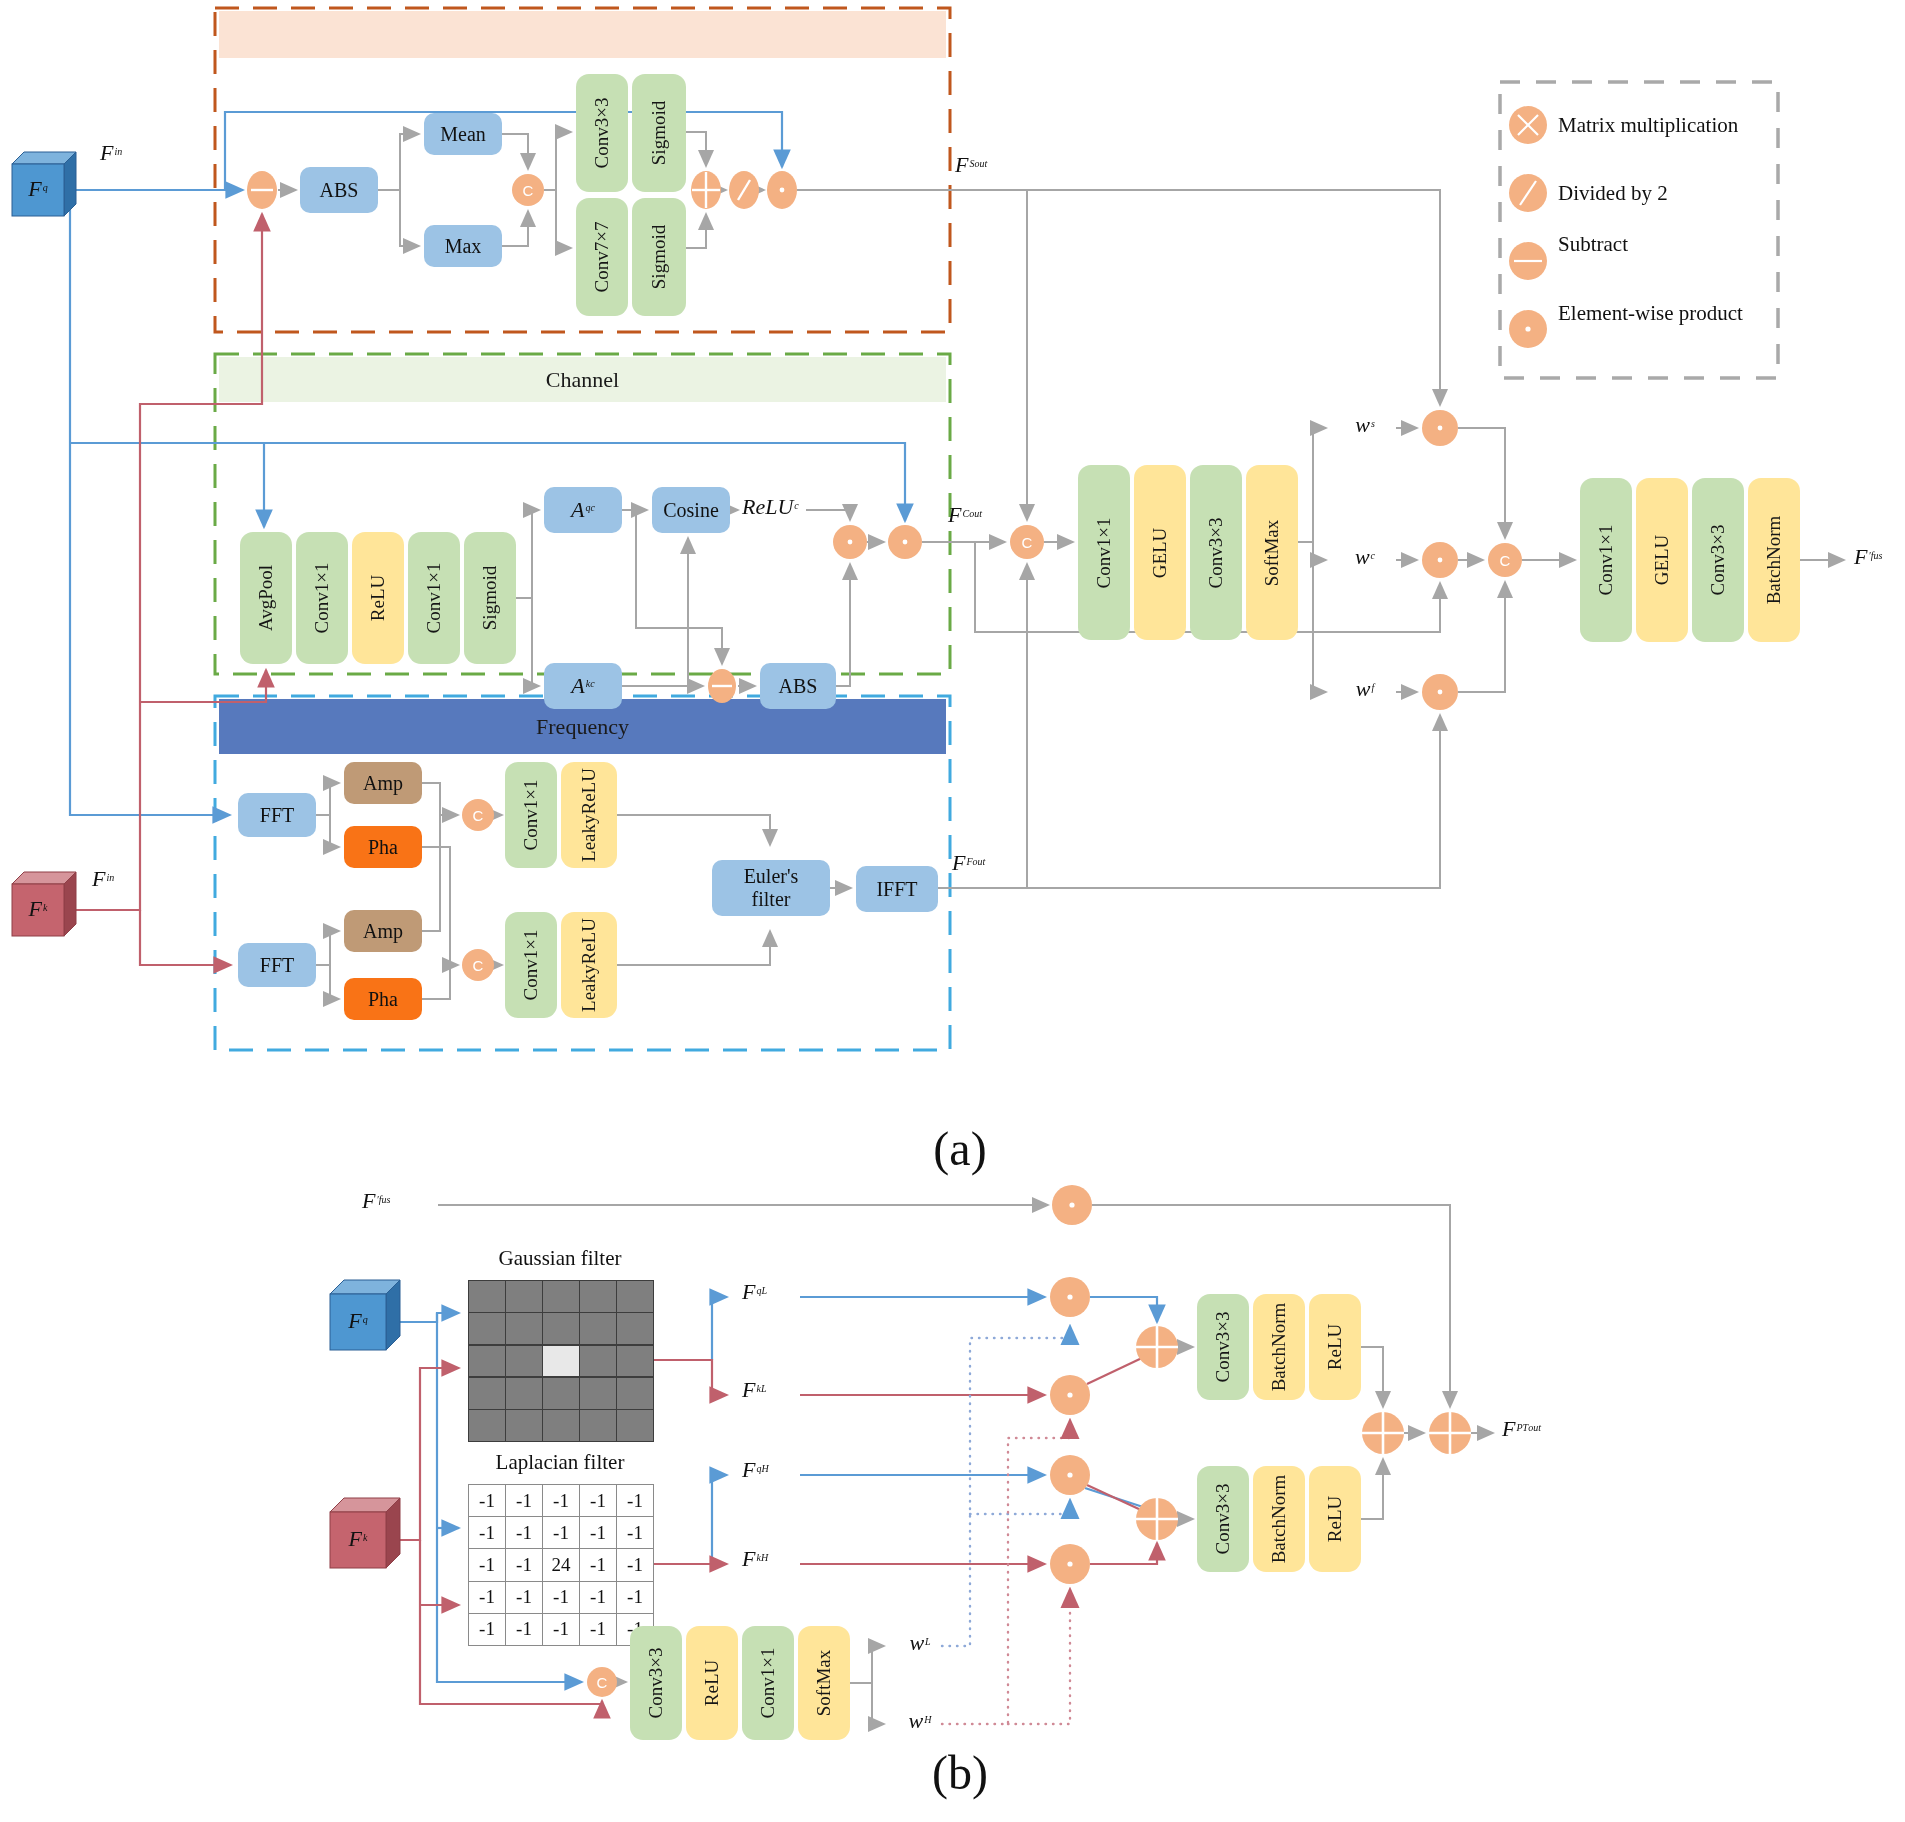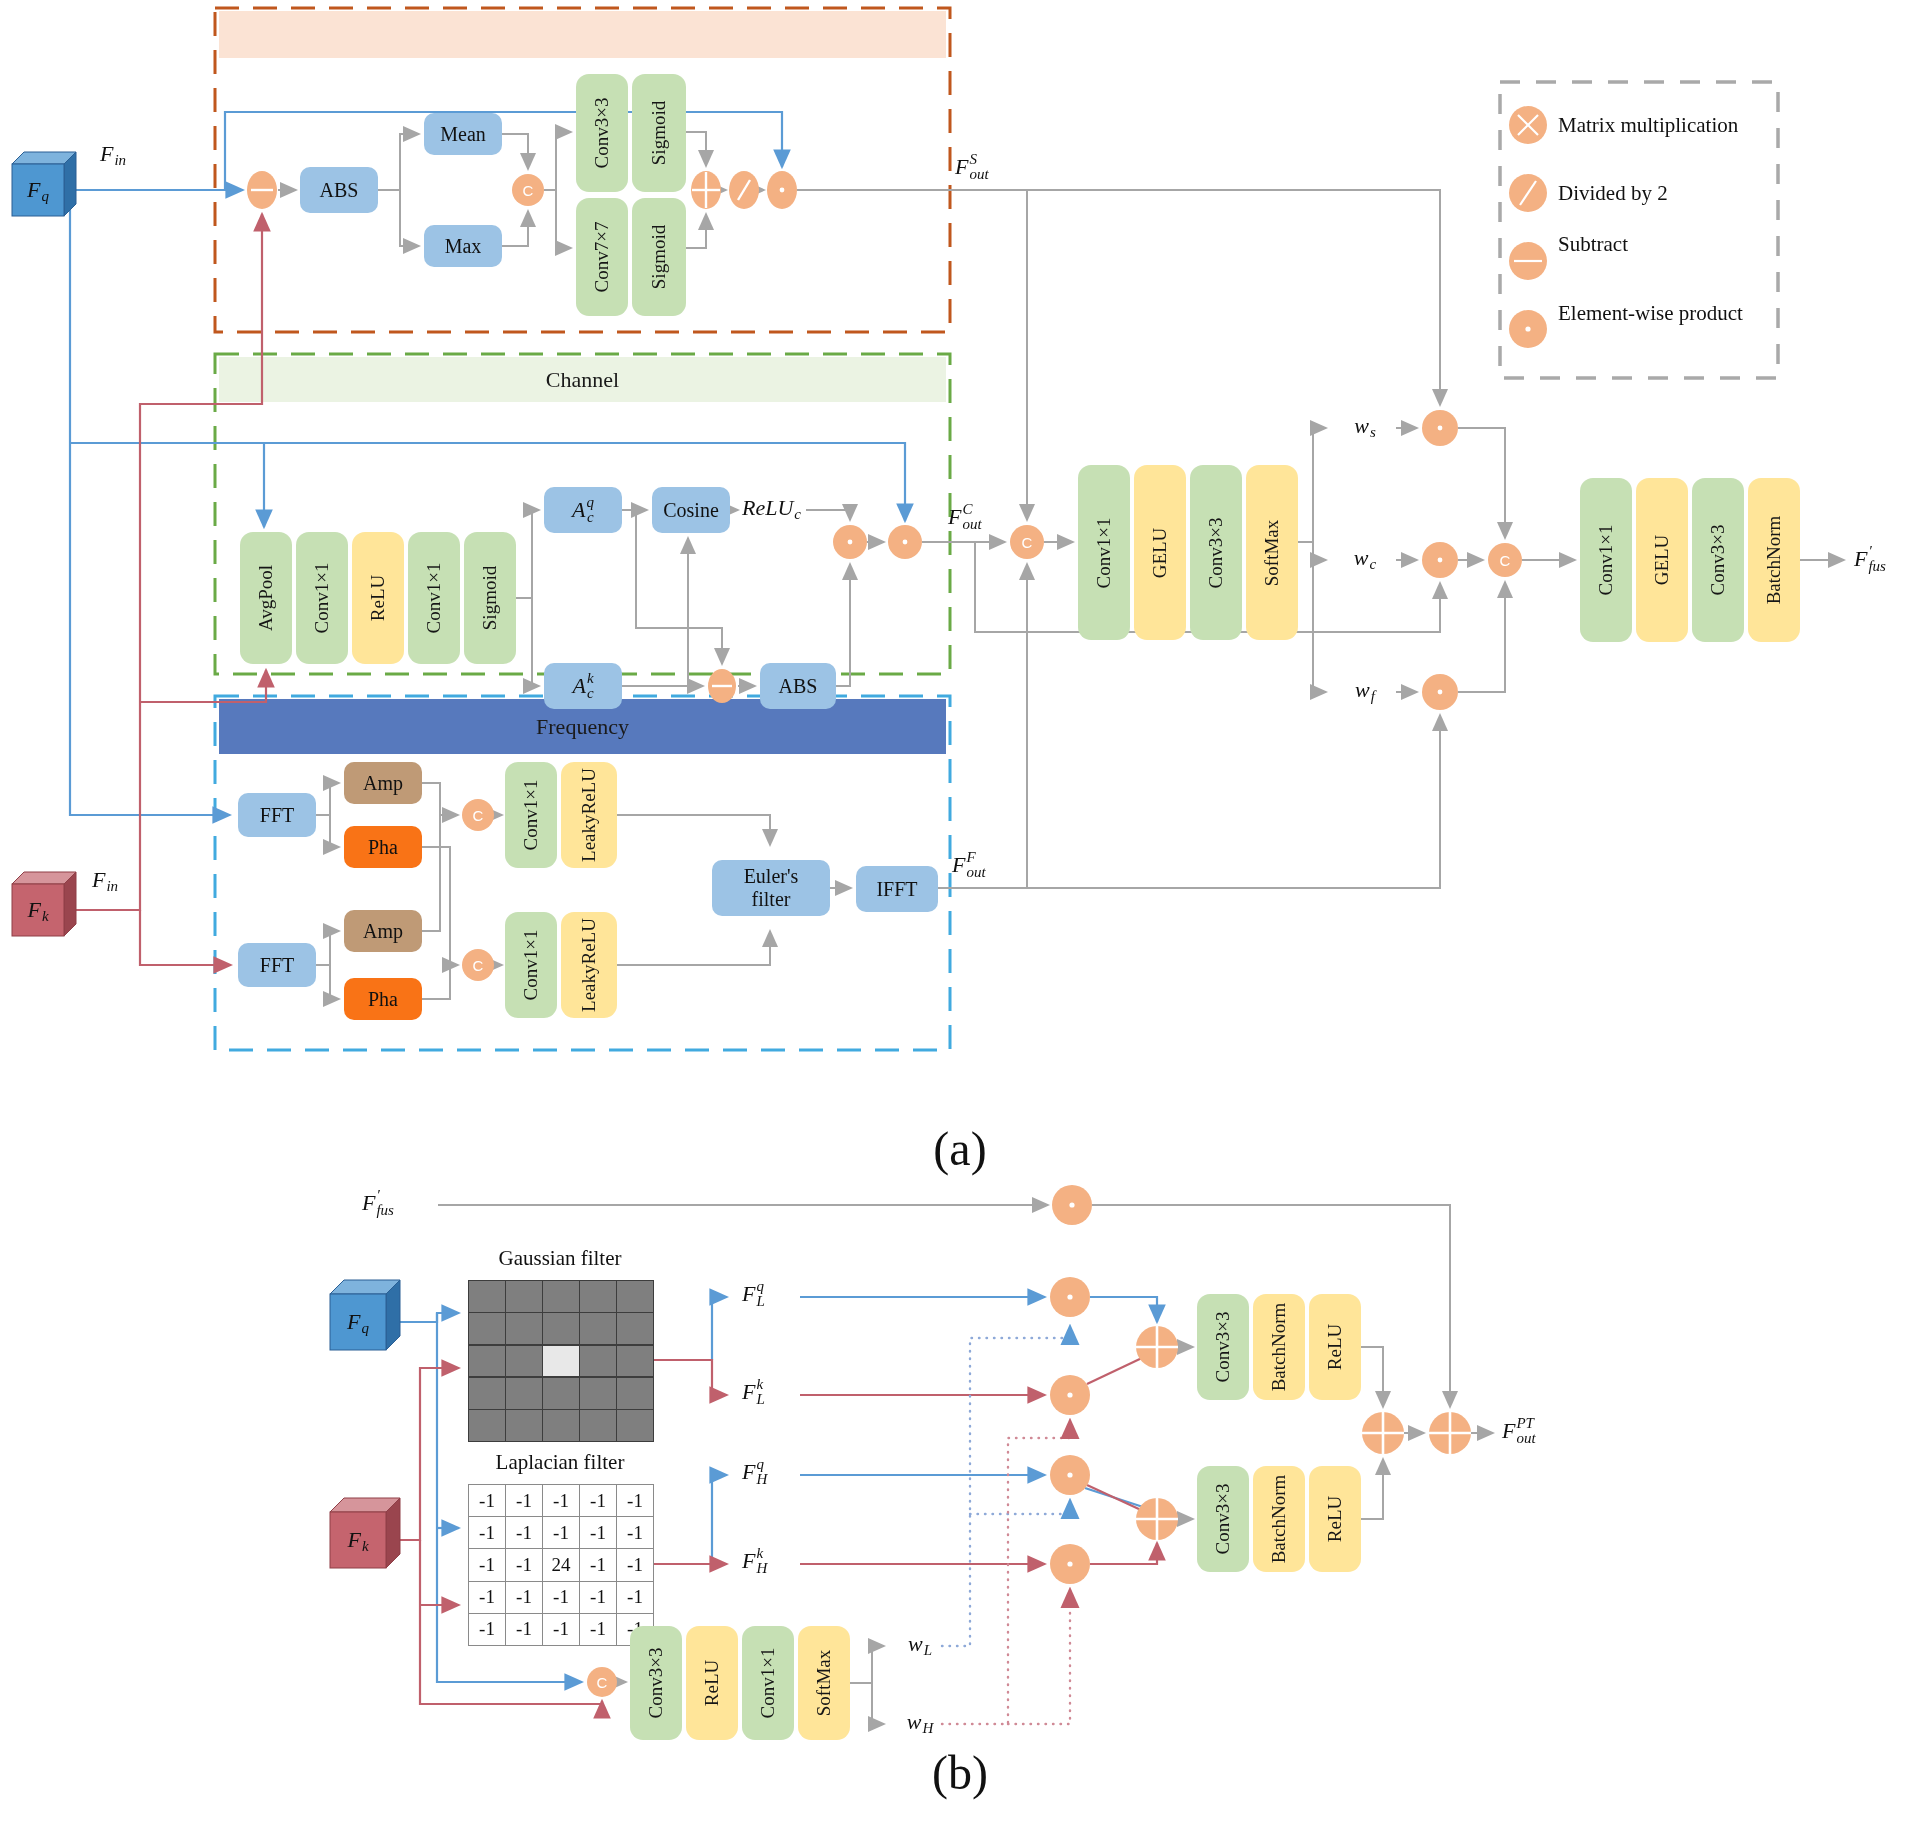--- a/index.html
+++ b/index.html
@@ -16,21 +16,21 @@
   .bbox.sage{background:#f97316;}
   
   .pill{position:absolute;display:flex;align-items:center;justify-content:center;
         border-radius:13px;}
   .pill span{transform:rotate(-90deg);white-space:nowrap;font-size:19px;color:#161616;}
   .pill.green{background:#c6e0b4;}
   .pill.yellow{background:#ffe599;}
   
   .math{position:absolute;display:flex;align-items:center;justify-content:center;
         font-style:italic;font-size:22px;color:#111;white-space:nowrap;}
-  .math .ss{display:inline-flex;flex-direction:column;font-size:15px;line-height:1.02;margin-left:1px;}
+  .math .ss{display:inline-flex;flex-direction:row;font-size:10px;line-height:1.02;margin-left:1px;}
   .math .ss .sup{min-height:13px;}
   .math .ss .sub{min-height:13px;}
   
   .cnode{position:absolute;width:24px;height:24px;display:flex;align-items:center;justify-content:center;
          color:#fff;font-size:15px;font-family:"Liberation Sans",sans-serif;}
   
   .leg{position:absolute;display:flex;align-items:center;font-size:21px;color:#111;}
   
   .ggrid{position:absolute;display:grid;grid-template-columns:repeat(5,1fr);grid-template-rows:repeat(5,1fr);
          background:#3d3d3d;gap:1.5px;border:1.5px solid #3d3d3d;}

